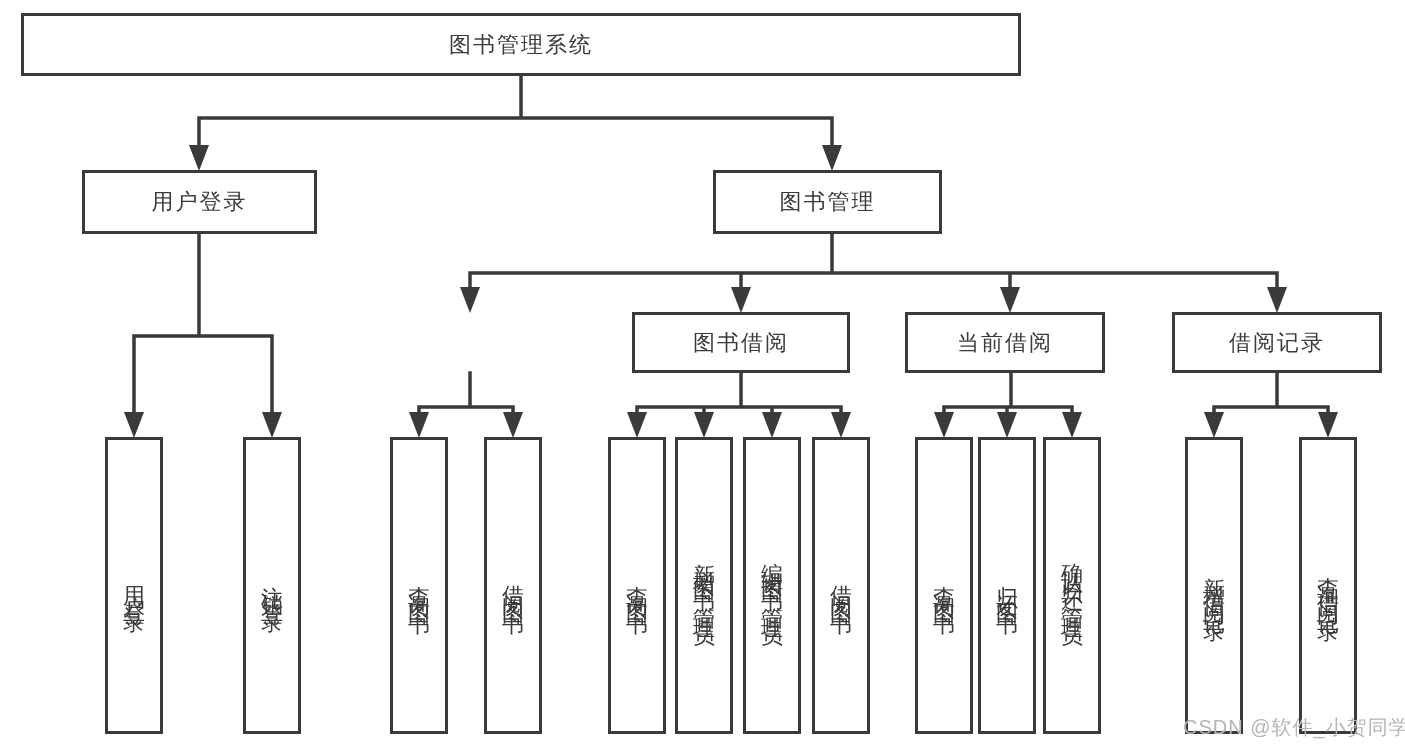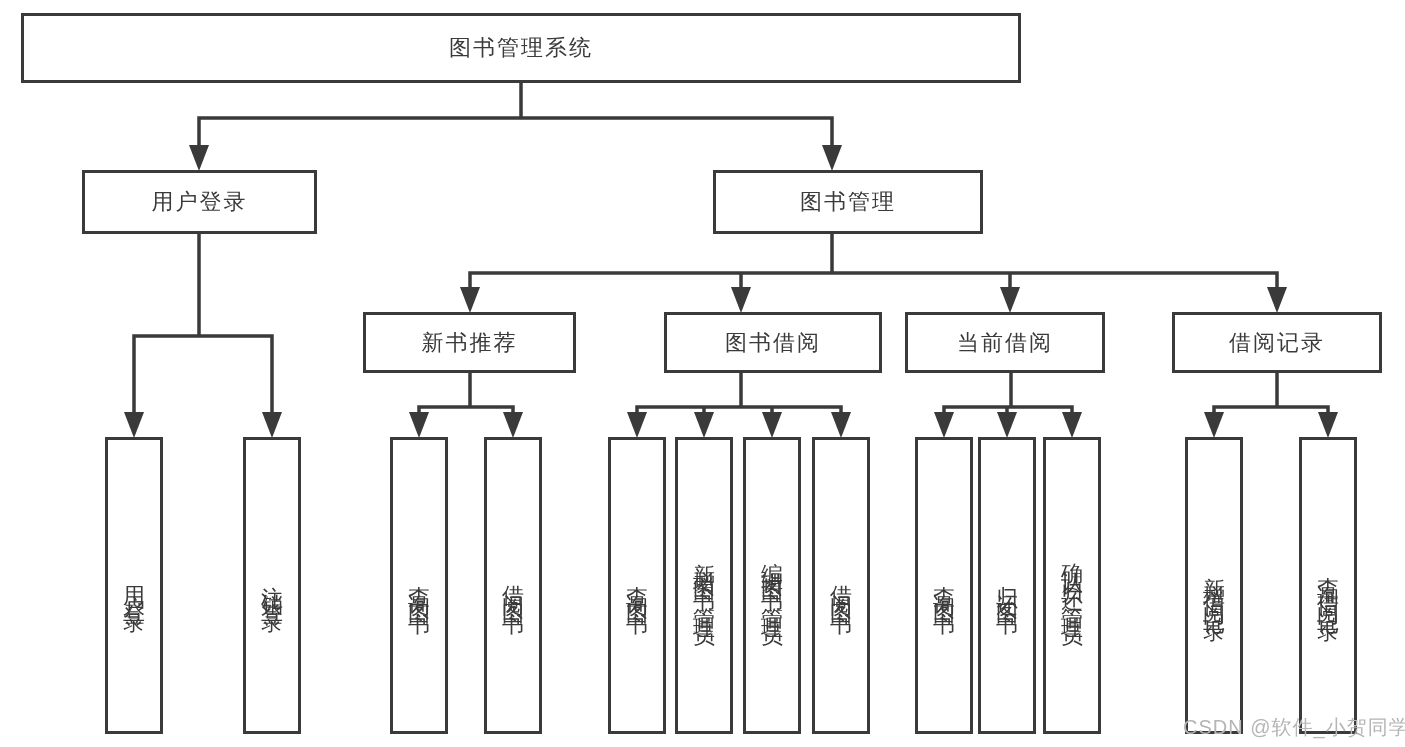--- a/index.html
+++ b/index.html
@@ -95,35 +95,32 @@
       <polygon points="762,412 782,412 772,438"></polygon>
       <polygon points="831,412 851,412 841,438"></polygon>
       <polygon points="934,412 954,412 944,438"></polygon>
       <polygon points="997,412 1017,412 1007,438"></polygon>
       <polygon points="1062,412 1082,412 1072,438"></polygon>
       <polygon points="1204,412 1224,412 1214,438"></polygon>
       <polygon points="1318,412 1338,412 1328,438"></polygon>
     </g>
   </svg>
 
-  <div class="node root-node" style="left:21px; top:13px; width:1000px; height:70px;">
+  <div class="node root-node" style="left:21px; top:13px; width:1000px; height:63px;">
     <span class="label">图书管理系统</span>
   </div>
 
   <div class="node h-node" style="left:82px; top:170px; width:235px; height:64px;">
     <span class="label">用户登录</span>
   </div>
-  <div class="node h-node" style="left:713px; top:170px; width:270px; height:64px;">
+  <div class="node h-node" style="left:713px; top:170px; width:229px; height:64px;">
     <span class="label">图书管理</span>
   </div>
 
-  <div class="node h-node" style="left:363px; top:312px; width:213px; height:61px;">
-    <span class="label">新书推荐</span>
-  </div>
-  <div class="node h-node" style="left:632px; top:312px; width:218px; height:61px;margin-left:32px;">
+  <div class="node h-node" style="left:632px; top:312px; width:218px; height:61px;">
     <span class="label">图书借阅</span>
   </div>
   <div class="node h-node" style="left:905px; top:312px; width:200px; height:61px;">
     <span class="label">当前借阅</span>
   </div>
   <div class="node h-node" style="left:1172px; top:312px; width:210px; height:61px;">
     <span class="label">借阅记录</span>
   </div>
 
   <div class="node leaf" style="left:105px;">

